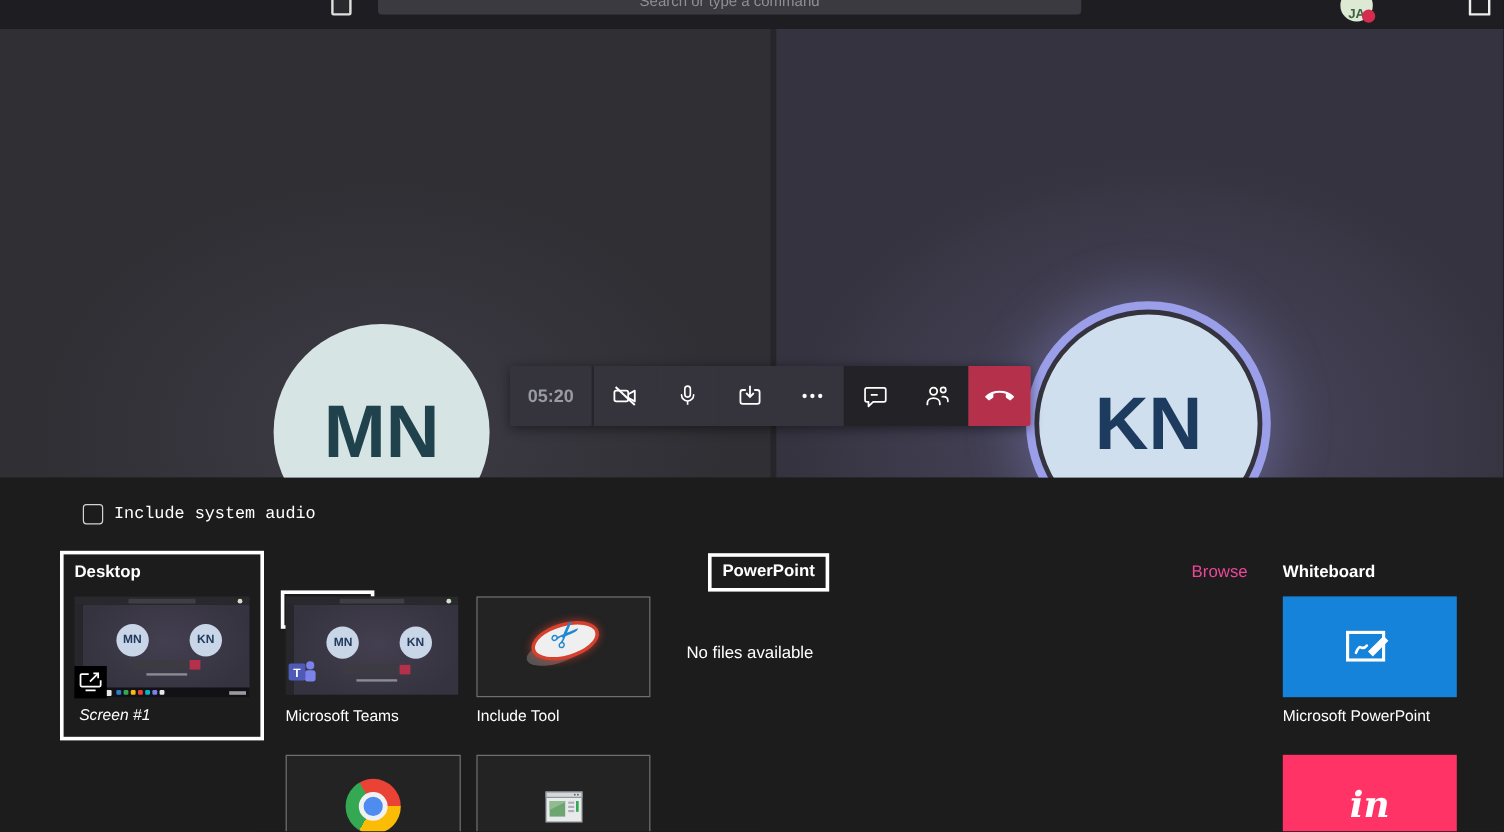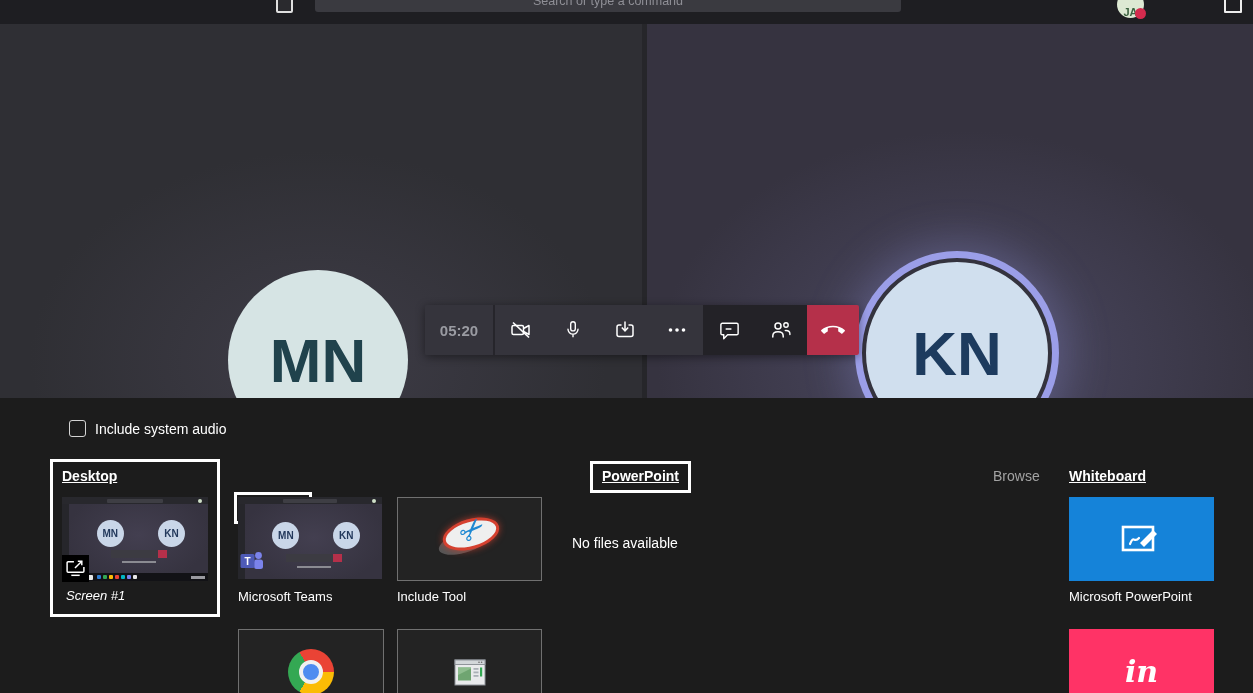--- a/index.html
+++ b/index.html
@@ -42,38 +42,38 @@
        display:flex;align-items:center;justify-content:center;}
   .cb-sep{width:2px;background:#26252b;}
   .cb-btn{width:52px;background:#35343c;display:flex;align-items:center;justify-content:center;cursor:pointer;}
   .cb-btn.dark{background:#232227;}
   .cb-hangup{width:52px;background:#b5304a;display:flex;align-items:center;justify-content:center;cursor:pointer;}
 
   
   .tray{position:absolute;left:0;top:398px;width:1253px;height:295px;background:#1c1c1c;}
   .sys-audio{position:absolute;left:69px;top:22px;display:flex;align-items:center;gap:9px;}
   .checkbox{width:15px;height:15px;border:1px solid #d4d4d4;border-radius:3px;background:transparent;}
-  .sys-audio span{font-size:14px;color:#fff;}
-
-  .section-title{font-size:14px;font-weight:bold;color:#fff;text-decoration:underline;}
+  .sys-audio span{font-size:14px;color:#fff;font-family:Liberation Mono, monospace;}
+
+  .section-title{font-size:14px;font-weight:bold;color:#fff;}
   .title-box{position:absolute;display:inline-block;border:3px solid #fff;padding:3px 9px 5px 9px;}
 
   .desktop-box{position:absolute;left:50px;top:61px;width:164px;height:152px;border:3px solid #fff;}
   .desktop-box .section-title{position:absolute;left:9px;top:6px;}
   .thumb{position:absolute;background:#232323;}
   .tile-label{position:absolute;font-size:13px;color:#fff;white-space:nowrap;}
 
   .bordered-tile{position:absolute;border:1px solid #707070;background:#232323;
        display:flex;align-items:center;justify-content:center;}
   .blue-tile{position:absolute;background:#1583d9;display:flex;align-items:center;justify-content:center;}
   .pink-tile{position:absolute;background:#ff3366;display:flex;align-items:center;justify-content:center;}
   .invision-in{font-family:"DejaVu Serif","Liberation Serif",serif;font-style:italic;font-weight:bold;
        font-size:30px;color:#fff;}
 
-  .browse-label{position:absolute;left:993px;top:70px;font-size:14px;color:#a3a3a3;cursor:pointer;}
+  .browse-label{position:absolute;left:993px;top:70px;font-size:14px;color:#ec4899;cursor:pointer;}
   .wb-title{position:absolute;left:1069px;top:70px;}
   .no-files{position:absolute;left:572px;top:113px;font-size:14px;color:#fff;margin-top:24px;}
 
   
   .mini-scene{position:absolute;overflow:hidden;background:#222226;}
   .ms-topbar{position:absolute;left:0;top:0;right:0;height:7px;background:#28282d;}
   .ms-search{position:absolute;left:31%;top:1.5px;width:38%;height:4px;background:#3e3e44;border-radius:1px;}
   .ms-avdot{position:absolute;right:6px;top:1.5px;width:4px;height:4px;border-radius:50%;background:#cfe0c8;}
   .ms-rail{position:absolute;left:0;top:7px;bottom:0;width:7px;background:#26262b;}
   .ms-stage{position:absolute;left:7px;top:7px;right:0;bottom:0;

